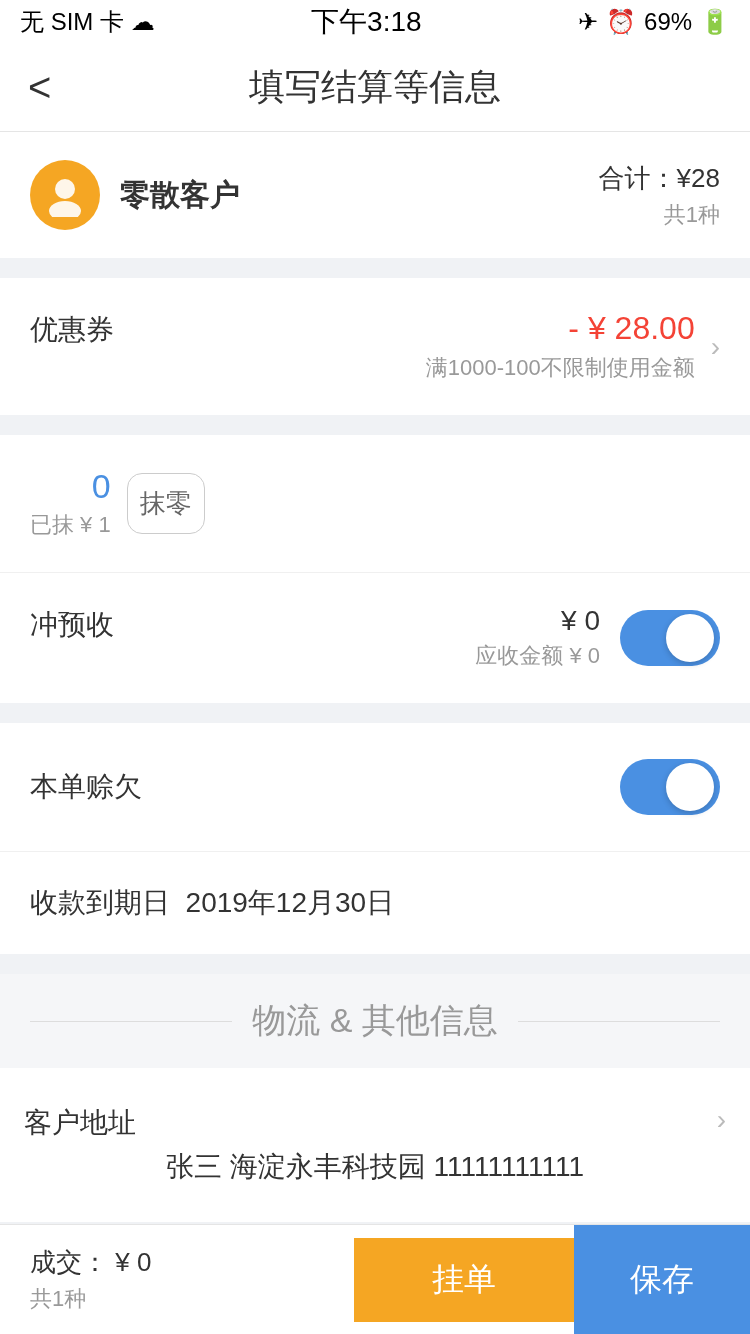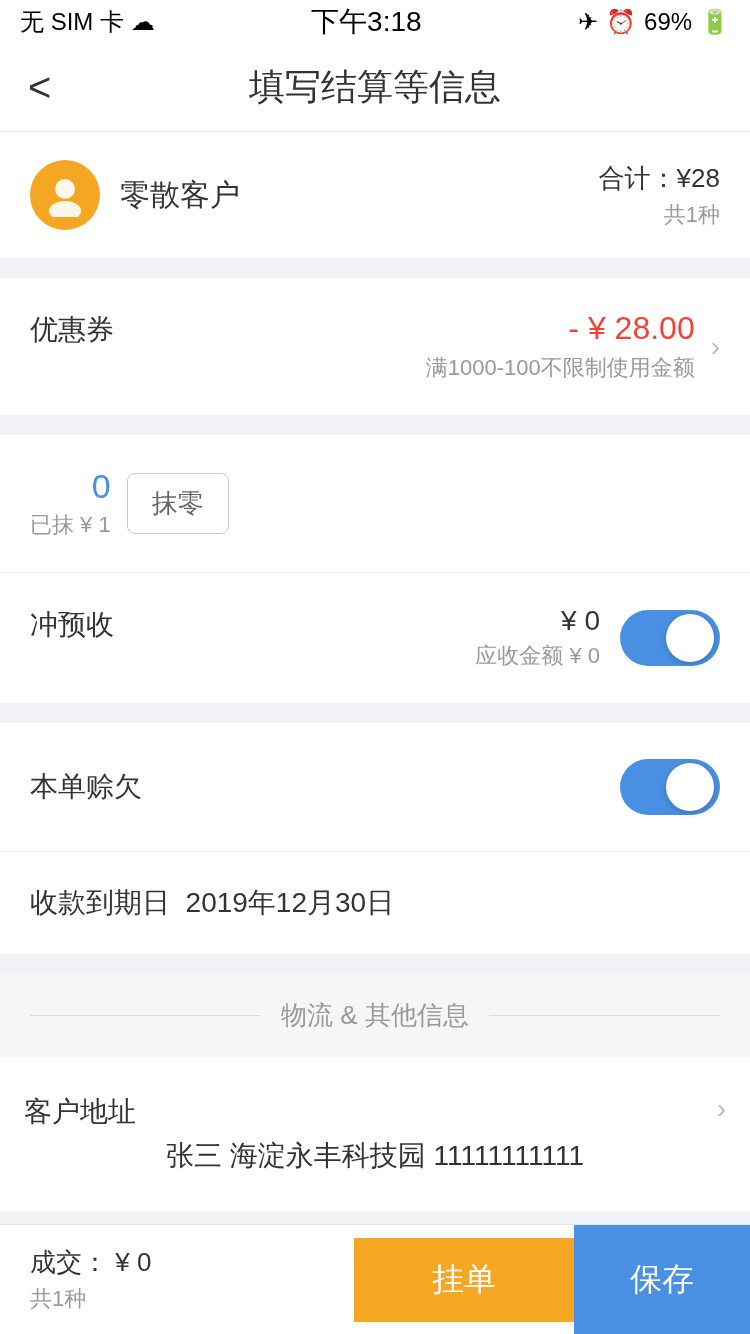--- a/index.html
+++ b/index.html
@@ -75,21 +75,21 @@
       margin-bottom: 20px;
     }
     .customer-left { display: flex; align-items: center; gap: 20px; }
     .customer-avatar {
       width: 70px; height: 70px;
       background: #f5a623;
       border-radius: 50%;
       display: flex; align-items: center; justify-content: center;
     }
     .customer-avatar svg { width: 44px; height: 44px; }
-    .customer-name { font-size: 30px; color: #333; }
+    .customer-name { font-size: 30px; color: #333; font-weight: bold; }
     .customer-right { text-align: right; }
     .customer-total { font-size: 26px; color: #333; }
     .customer-count { font-size: 22px; color: #999; margin-top: 4px; }
 
     
     .row-item {
       background: #fff;
       padding: 32px 30px;
       display: flex;
       align-items: flex-start;
@@ -108,22 +108,22 @@
     .coupon-sub { color: #999; font-size: 22px; margin-top: 6px; }
 
     
     .trans-amount-block { text-align: right; }
     .trans-amount-val { font-size: 34px; color: #4a90e2; font-weight: 500; }
     .trans-amount-sub { font-size: 22px; color: #999; margin-top: 4px; }
 
     
     .round-zero-btn {
       border: 1px solid #ccc;
-      border-radius: 8px;
-      padding: 12px 24px;
+      border-radius: 15px;
+      padding: 12px 12px;
       font-size: 26px;
       color: #666;
       background: #fff;
       cursor: pointer;
       white-space: nowrap;
     }
 
     
     .toggle {
       width: 100px;
@@ -173,21 +173,21 @@
     .logistics-header {
       background: #f5f6f8;
       padding: 24px 30px;
       text-align: center;
       display: flex;
       align-items: center;
       justify-content: center;
       gap: 20px;
     }
     .logistics-line { flex: 1; height: 1px; background: #ddd; }
-    .logistics-text { font-size: 26px; color: #999; }
+    .logistics-text { font-size: 34px; color: #999; }
 
     
     .address-row {
       background: #fff;
       padding: 36px 24px;
       display: flex;
       align-items: flex-start;
       justify-content: space-between;
       cursor: pointer;
     }

